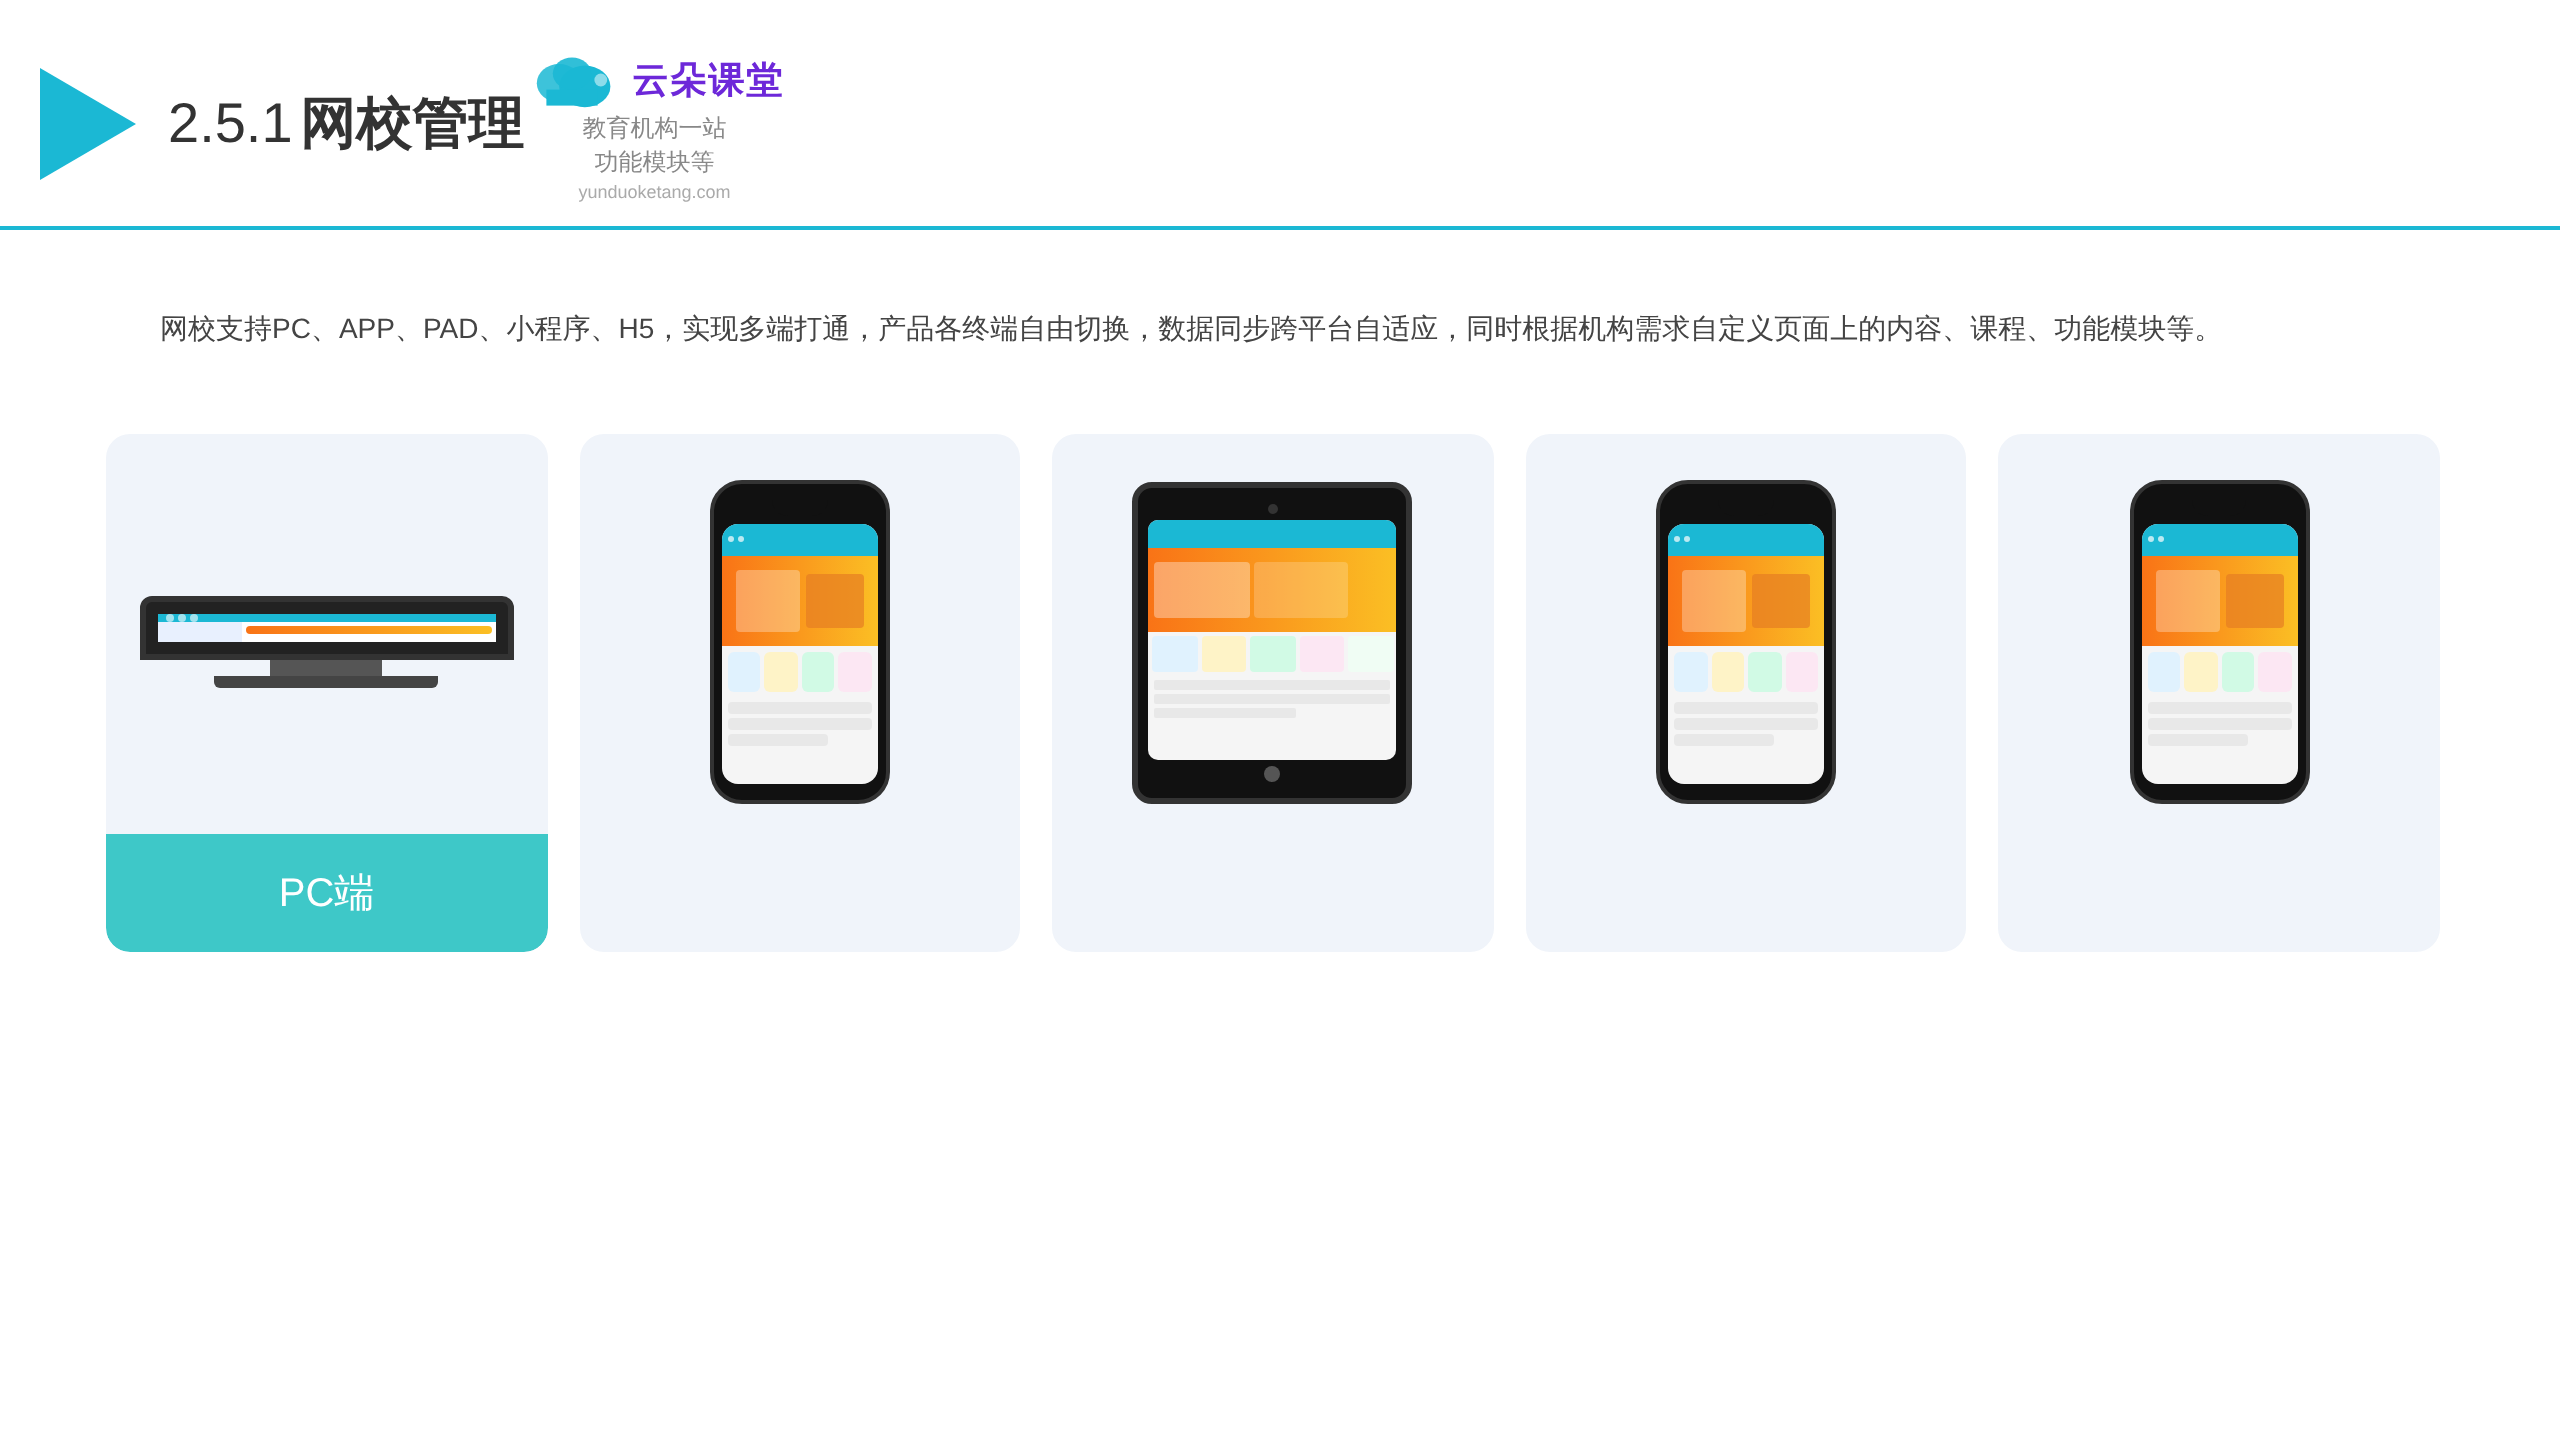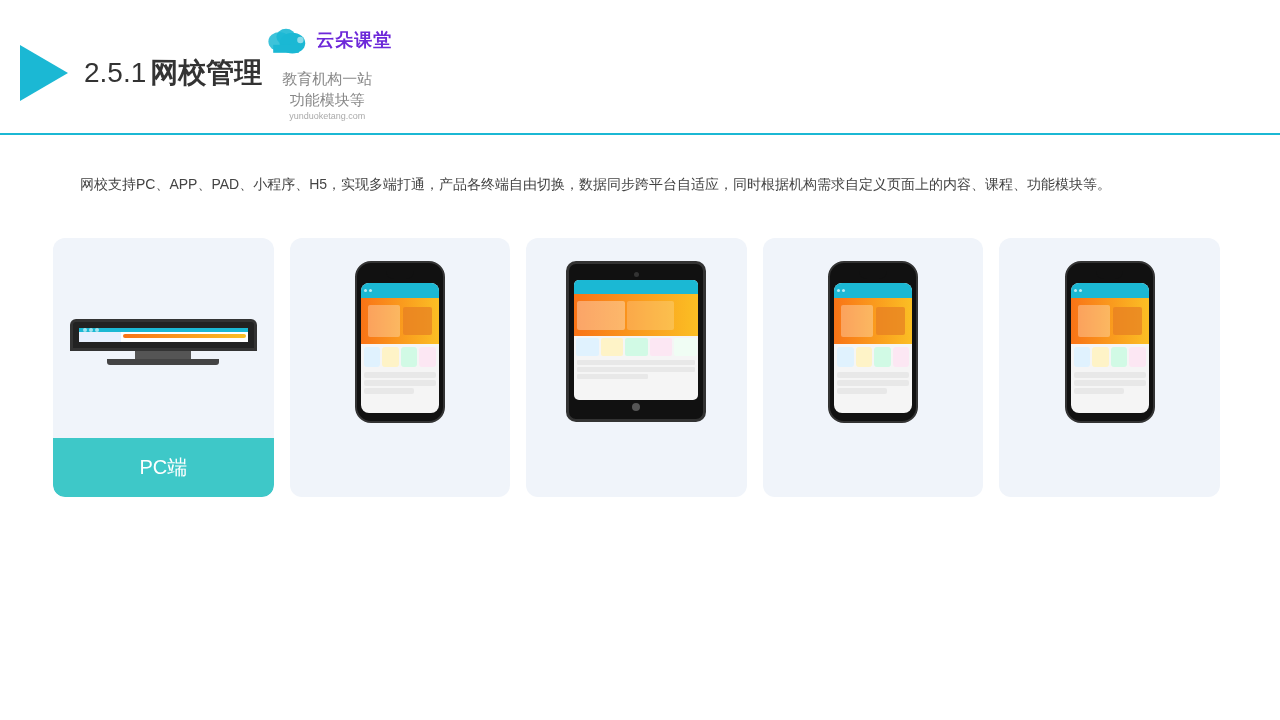--- a/index.html
+++ b/index.html
@@ -63,25 +63,24 @@
     }
 
     .brand-name {
       font-size: 18px;
       color: #6d28d9;
       font-weight: bold;
       letter-spacing: 1px;
     }
 
     .brand-subtitle {
-      font-size: 15px;
+      font-size: 12px;
       color: #888;
       text-align: center;
       line-height: 1.4;
-      margin-top: 12px;
     }
 
     .brand-url {
       font-size: 9px;
       color: #aaa;
       margin-top: 1px;
     }
 
     
     .description {

